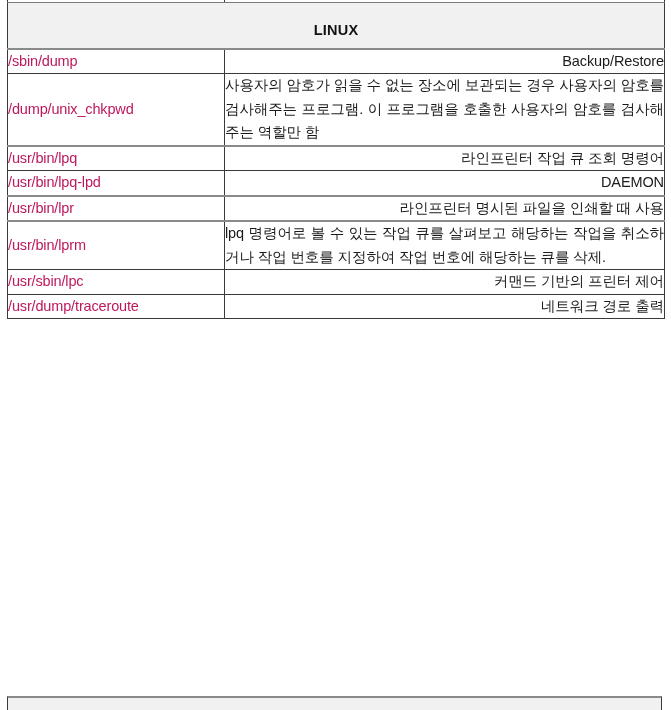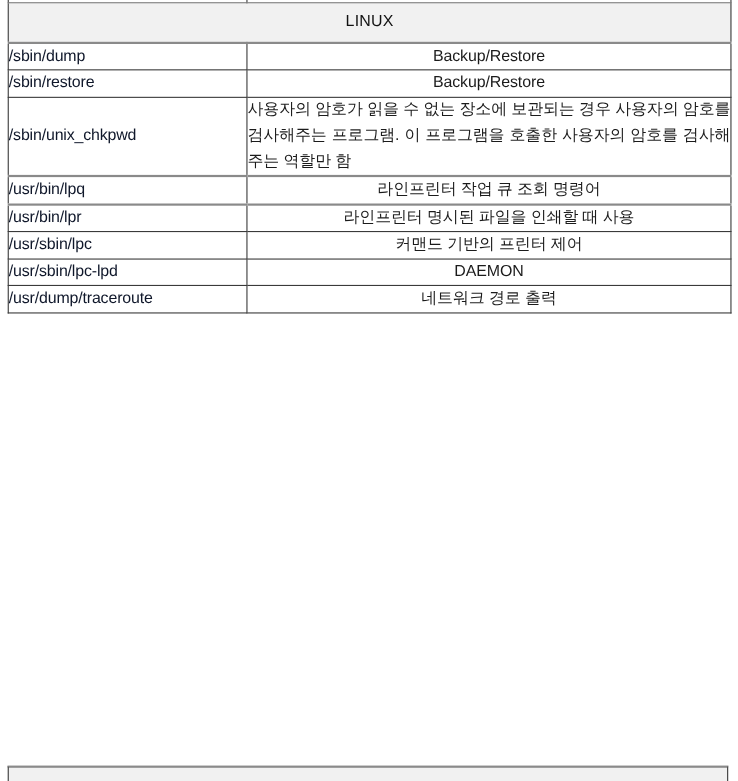--- a/index.html
+++ b/index.html
@@ -58,45 +58,46 @@
 
   tr.header-row td {
     background: #f1f1f1;
     border-top: 1px solid #3a3a3a;
     border-bottom: 2px solid #8a8a8a;
     height: 35px;
     text-align: center;
   }
 
   .header-title {
-    font-weight: normal;
+    font-weight: bold;
     font-size: 14.5px;
     letter-spacing: 0.2px;
     color: #121212;
     display: block;
     line-height: 35px;
+    margin-top: 10px;
   }
 
   td.path-cell {
     padding: 7px 0 7px 11px;
-    color: #0f172a;
+    color: #be185d;
     white-space: nowrap;
     letter-spacing: -0.15px;
   }
 
   td.desc-cell {
     padding: 7px 12px 7px 11px;
     color: #1b1b1b;
     text-align: justify;
     text-justify: inter-character;
     letter-spacing: -0.1px;
   }
 
   td.desc-cell.nowrapline {
-    text-align: center;
+    text-align: right;
   }
   tr.thick-top td {
     border-top: 2px solid #8a8a8a;
   }
 
   
   .bottom-partial {
     position: absolute;
     left: 7px;
     top: 696px;
@@ -134,53 +135,53 @@
         </tr>
       </tbody>
       <tbody id="rows-body">
           <tr class="thick-top">
             <td class="path-cell"><span>/sbin/dump</span></td>
             <td class="desc-cell nowrapline">
               <span class="desc-text">Backup/Restore</span>
             </td>
           </tr>
           <tr>
-            <td class="path-cell"><span>/sbin/restore</span></td>
-            <td class="desc-cell nowrapline">
-              <span class="desc-text">Backup/Restore</span>
-            </td>
-          </tr>
-          <tr>
-            <td class="path-cell"><span>/sbin/unix_chkpwd</span></td>
+            <td class="path-cell"><span>/dump/unix_chkpwd</span></td>
             <td class="desc-cell">
               <span class="desc-text">사용자의 암호가 읽을 수 없는 장소에 보관되는 경우 사용자의 암호를 검사해주는 프로그램. 이 프로그램을 호출한 사용자의 암호를 검사해주는 역할만 함</span>
             </td>
           </tr>
           <tr class="thick-top">
             <td class="path-cell"><span>/usr/bin/lpq</span></td>
             <td class="desc-cell nowrapline">
               <span class="desc-text">라인프린터 작업 큐 조회 명령어</span>
             </td>
           </tr>
+          <tr>
+            <td class="path-cell"><span>/usr/bin/lpq-lpd</span></td>
+            <td class="desc-cell nowrapline">
+              <span class="desc-text">DAEMON</span>
+            </td>
+          </tr>
           <tr class="thick-top">
             <td class="path-cell"><span>/usr/bin/lpr</span></td>
             <td class="desc-cell nowrapline">
               <span class="desc-text">라인프린터 명시된 파일을 인쇄할 때 사용</span>
             </td>
           </tr>
+          <tr class="thick-top">
+            <td class="path-cell"><span>/usr/bin/lprm</span></td>
+            <td class="desc-cell">
+              <span class="desc-text">lpq 명령어로 볼 수 있는 작업 큐를 살펴보고 해당하는 작업을 취소하거나 작업 번호를 지정하여 작업 번호에 해당하는 큐를 삭제.</span>
+            </td>
+          </tr>
           <tr>
             <td class="path-cell"><span>/usr/sbin/lpc</span></td>
             <td class="desc-cell nowrapline">
               <span class="desc-text">커맨드 기반의 프린터 제어</span>
-            </td>
-          </tr>
-          <tr>
-            <td class="path-cell"><span>/usr/sbin/lpc-lpd</span></td>
-            <td class="desc-cell nowrapline">
-              <span class="desc-text">DAEMON</span>
             </td>
           </tr>
           <tr>
             <td class="path-cell"><span>/usr/dump/traceroute</span></td>
             <td class="desc-cell nowrapline">
               <span class="desc-text">네트워크 경로 출력</span>
             </td>
           </tr>
         </tbody>
     </table>

